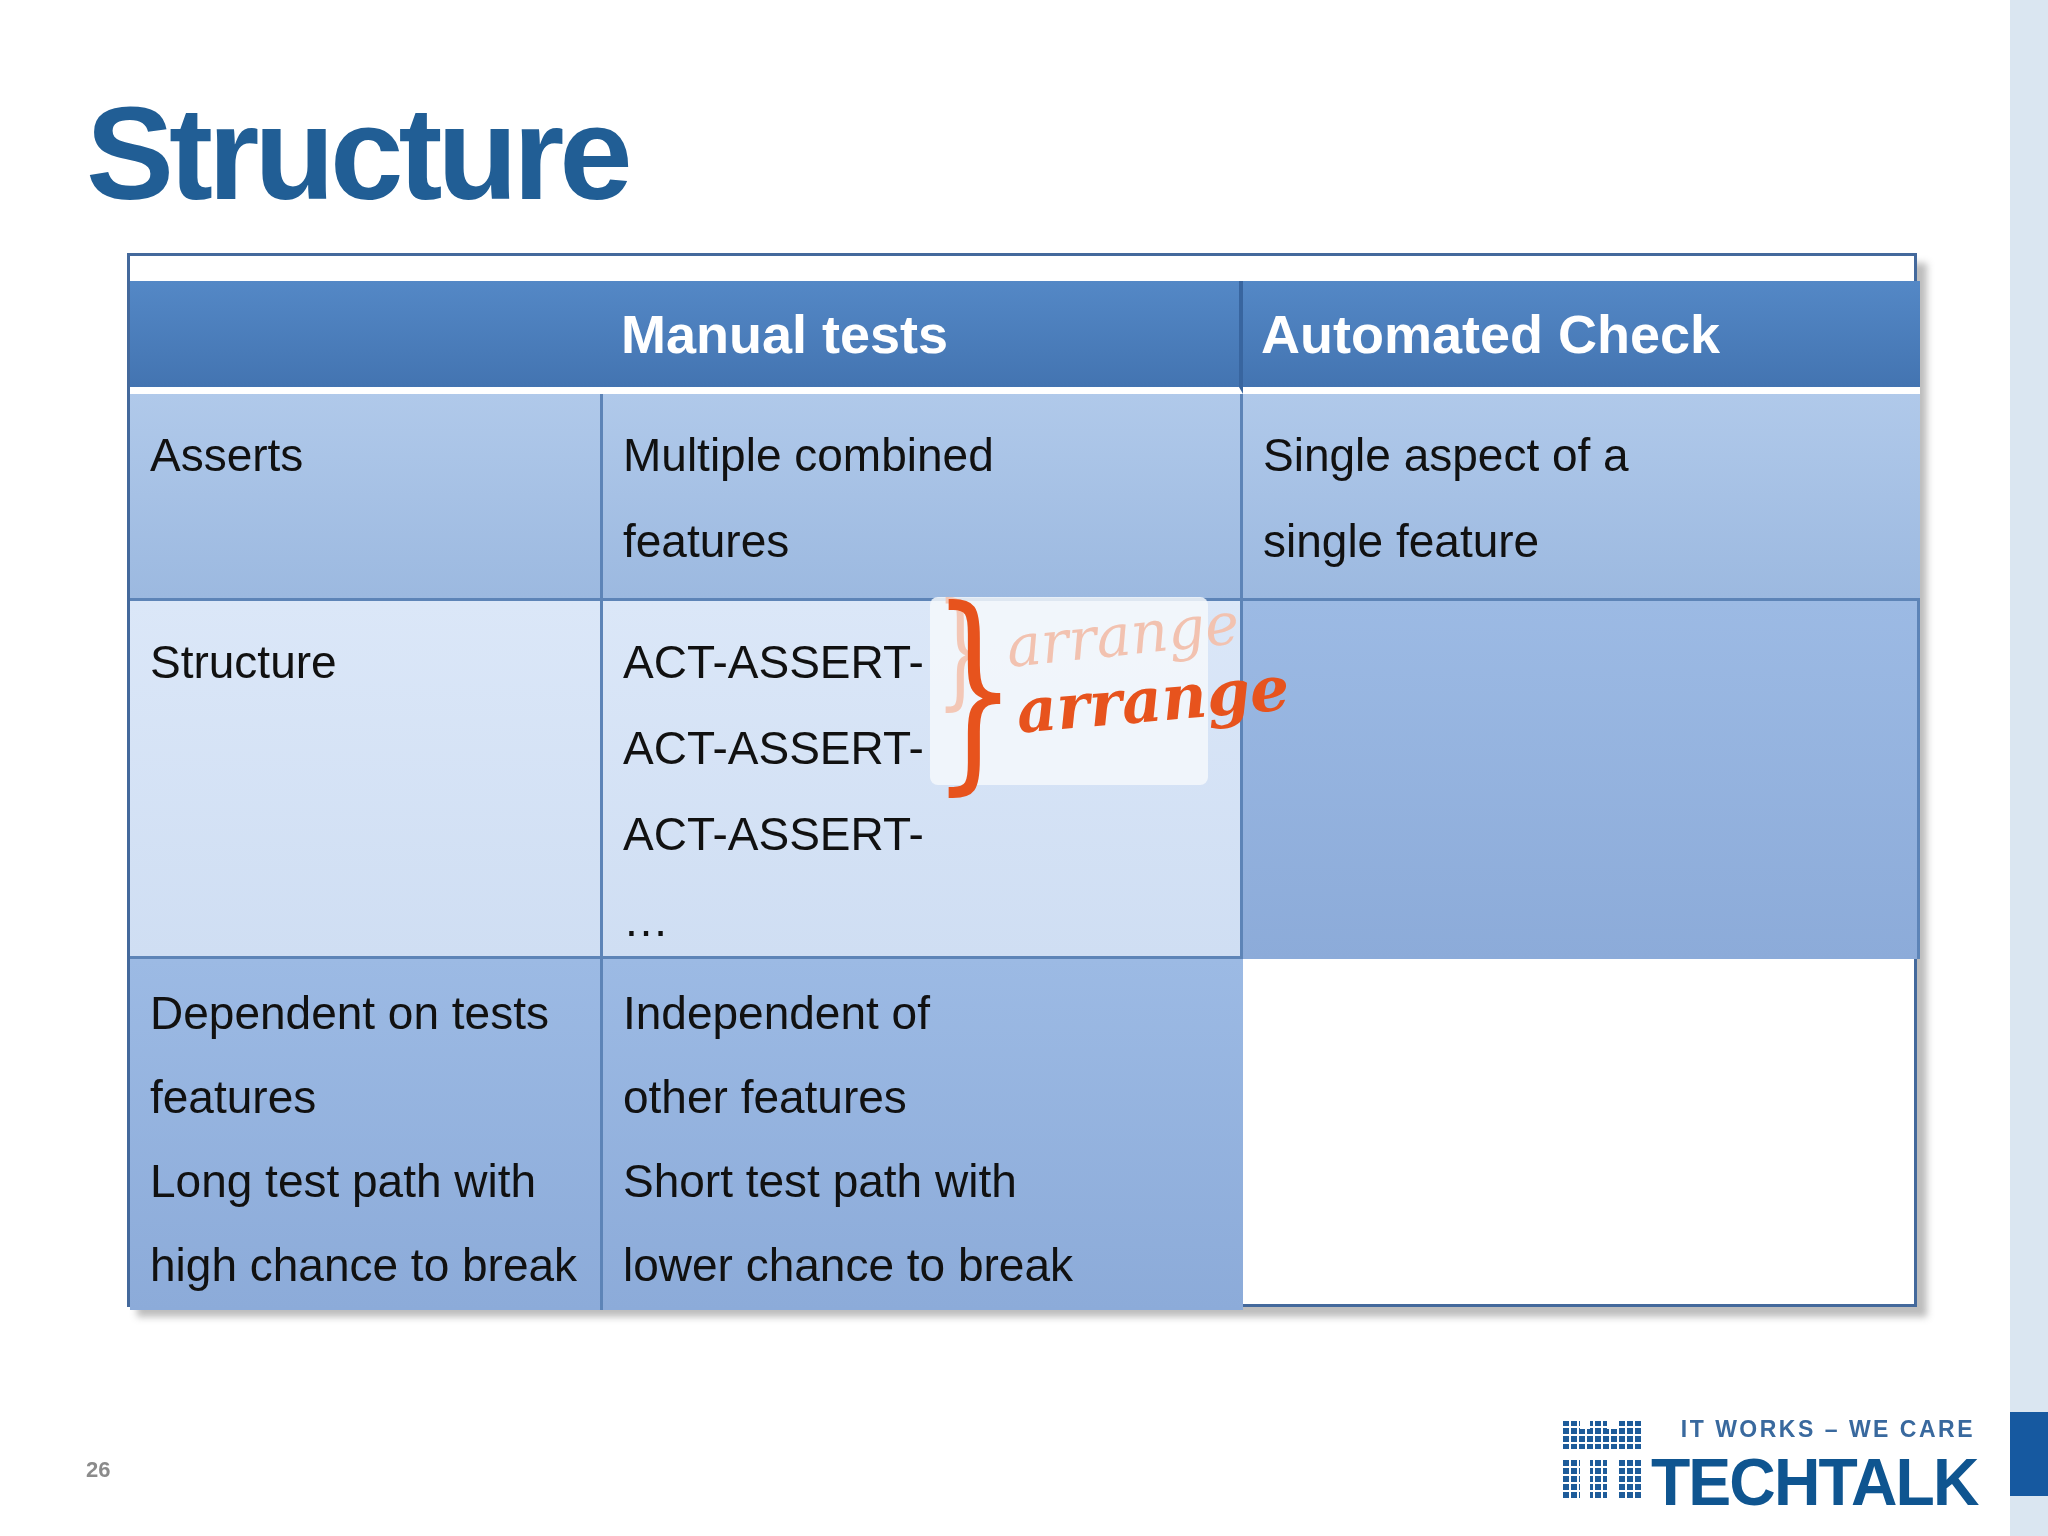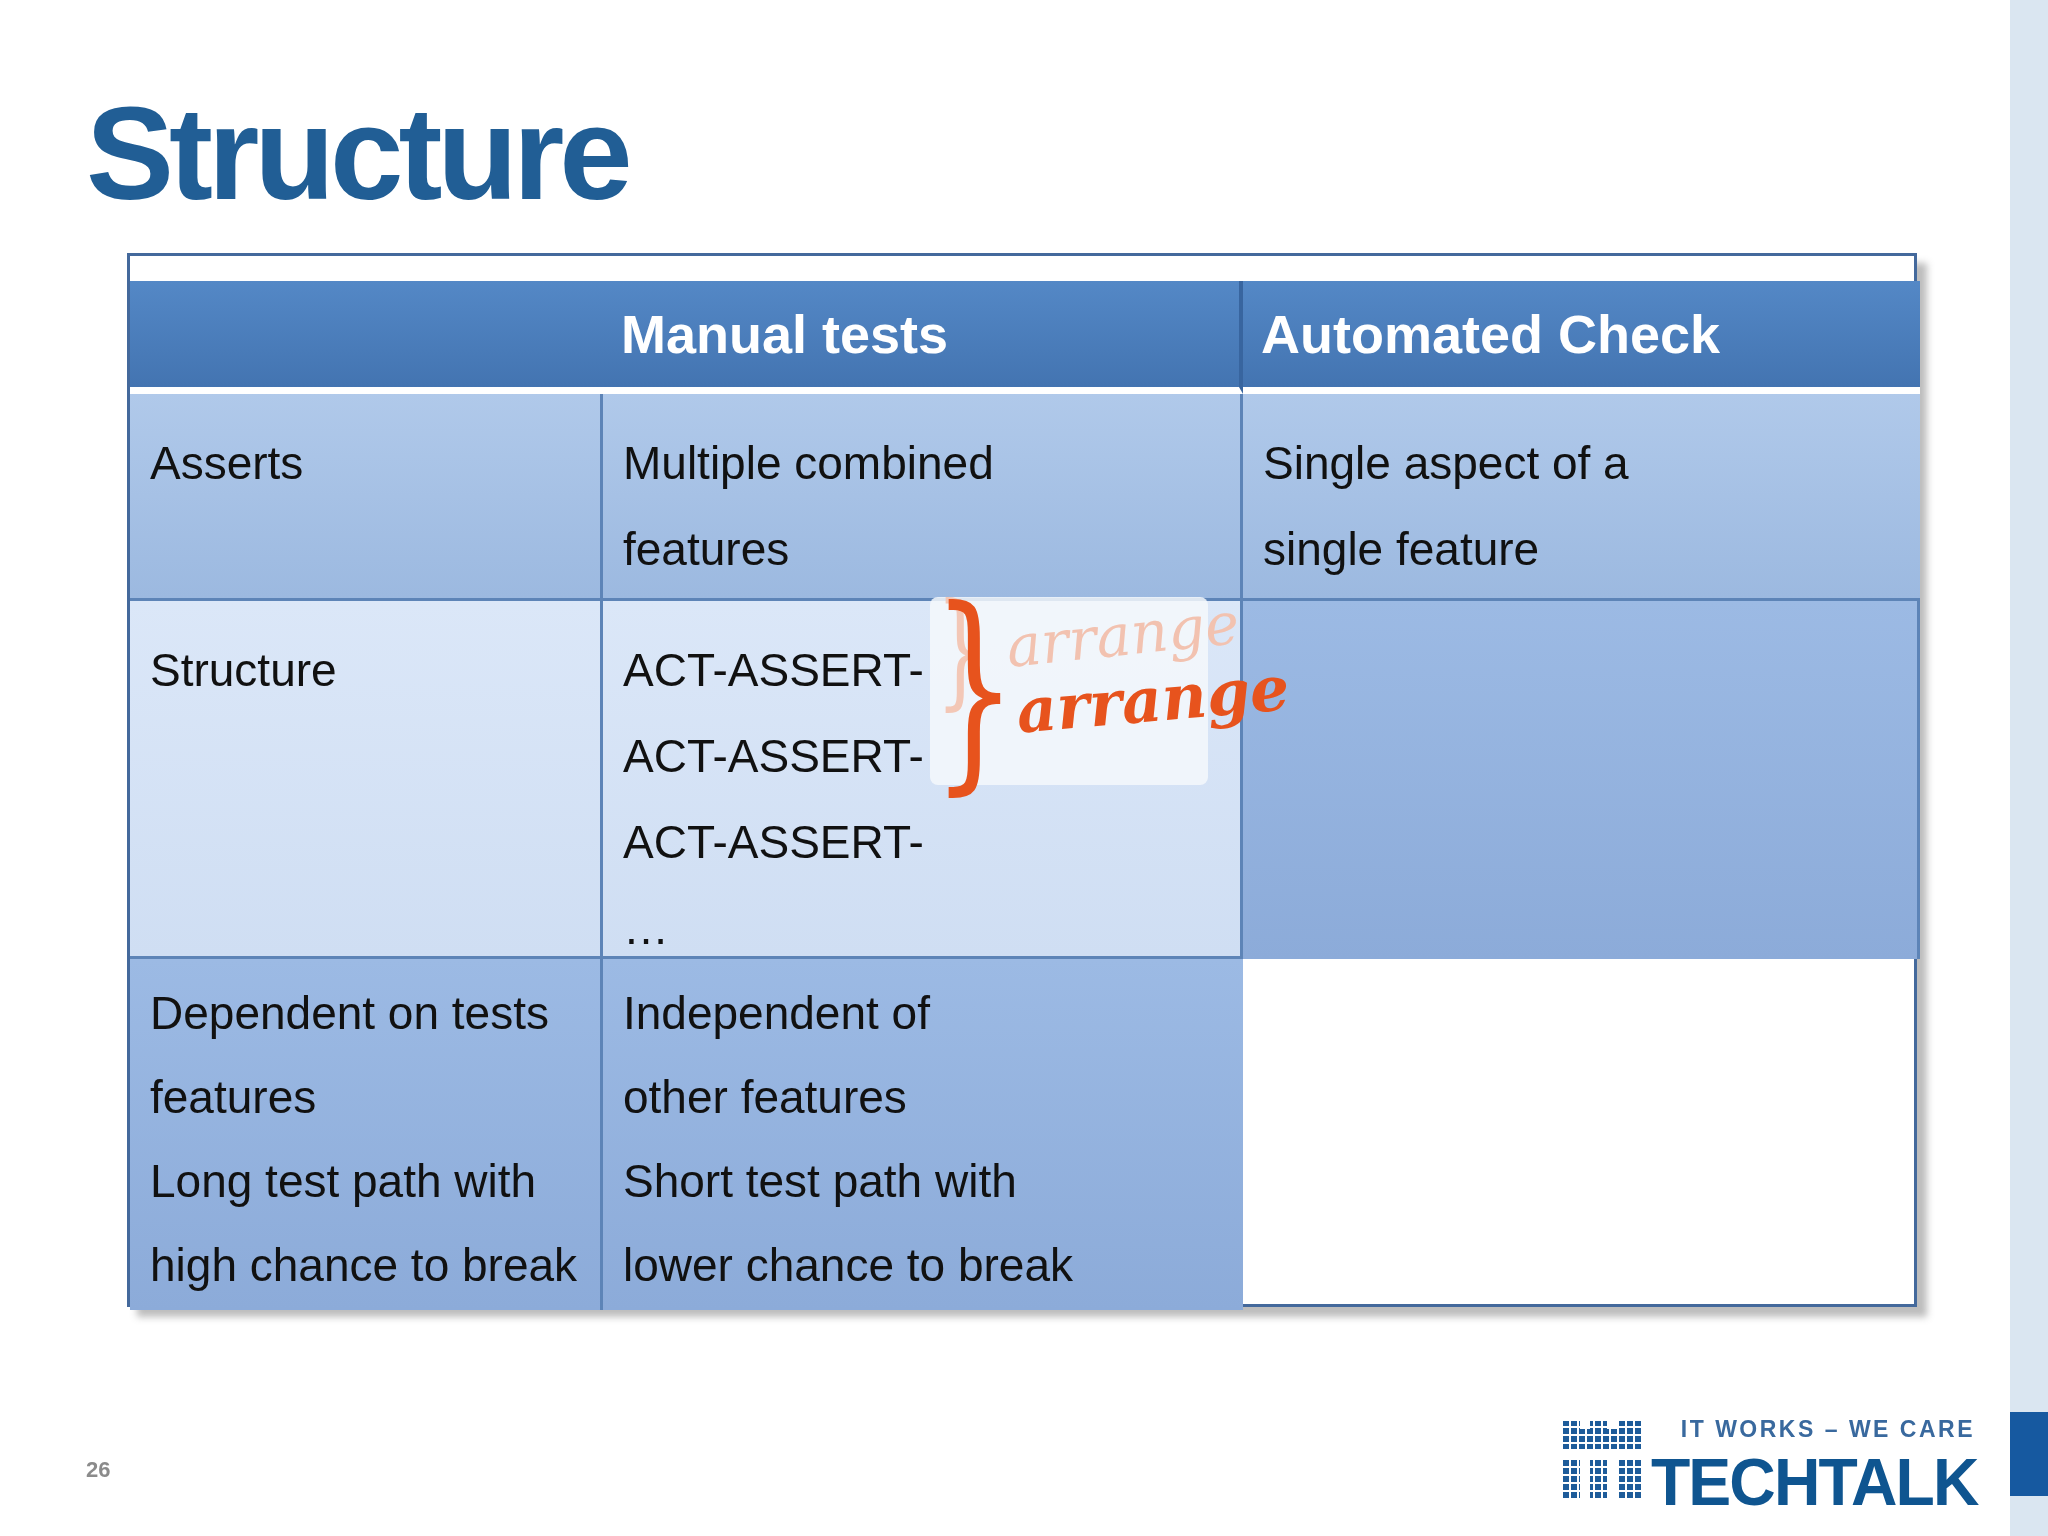--- a/index.html
+++ b/index.html
@@ -28,21 +28,21 @@
     width:1790px;height:1054px;
     display:grid;
     grid-template-columns:473px 640px 677px;
     grid-template-rows:138px 207px 358px 351px;
     border:3px solid #44699c;
     box-sizing:border-box;
     box-shadow:10px 10px 7px rgba(90,90,90,0.40);
     font-size:46px;color:#111111;
   }
   .cell{overflow:hidden;box-sizing:border-box;}
-  .cell.body{padding:26px 10px 0 20px;line-height:86px;}
+  .cell.body{padding:18px 10px 0 20px;line-height:86px;}
   .cell.c1,.cell.c2{border-right:3px solid #5d84b7;}
   .cell.rb{border-bottom:3px solid #5d84b7;}
 
   .cell.h{
     background:linear-gradient(#5488c6,#4374b1);
     color:#ffffff;font-weight:bold;font-size:54px;
     display:flex;align-items:center;
     border-bottom:7px solid #ffffff;
     padding-left:18px;
     margin-top:25px;

